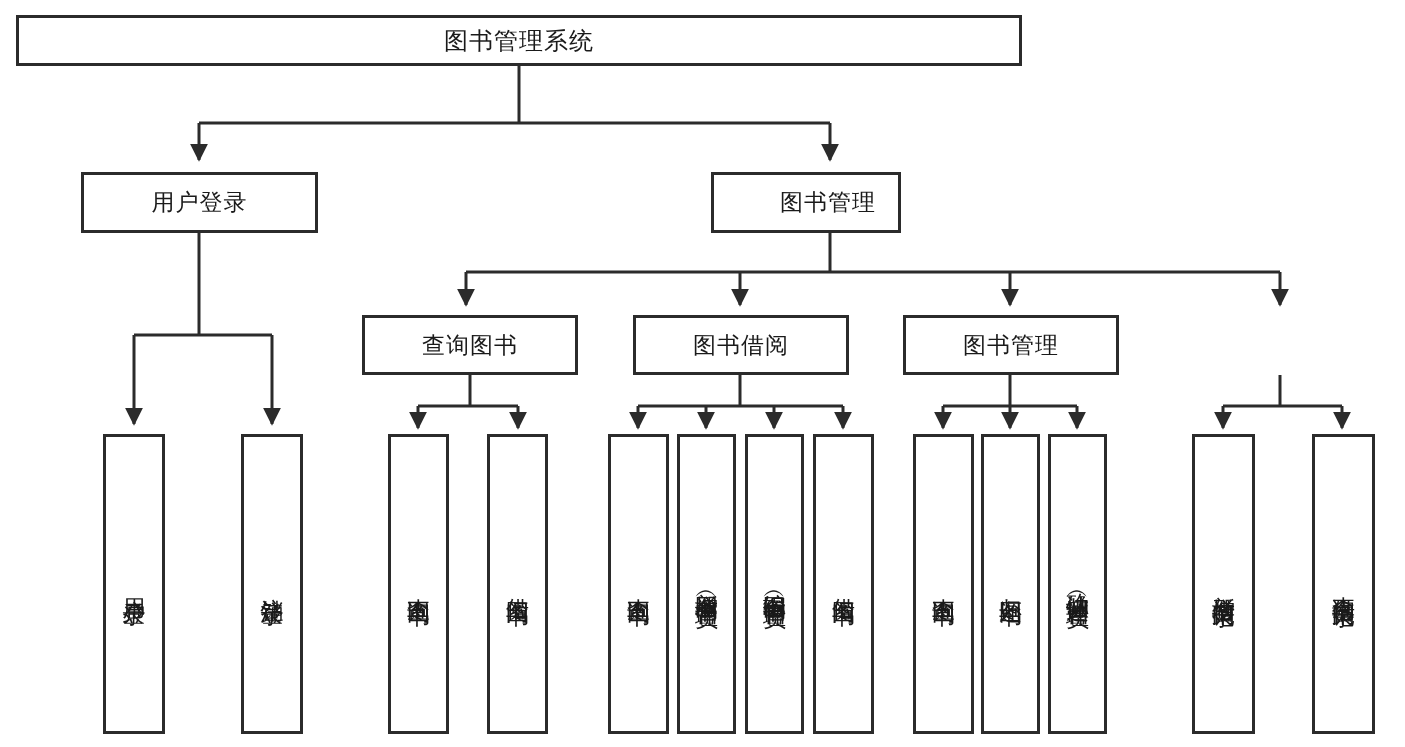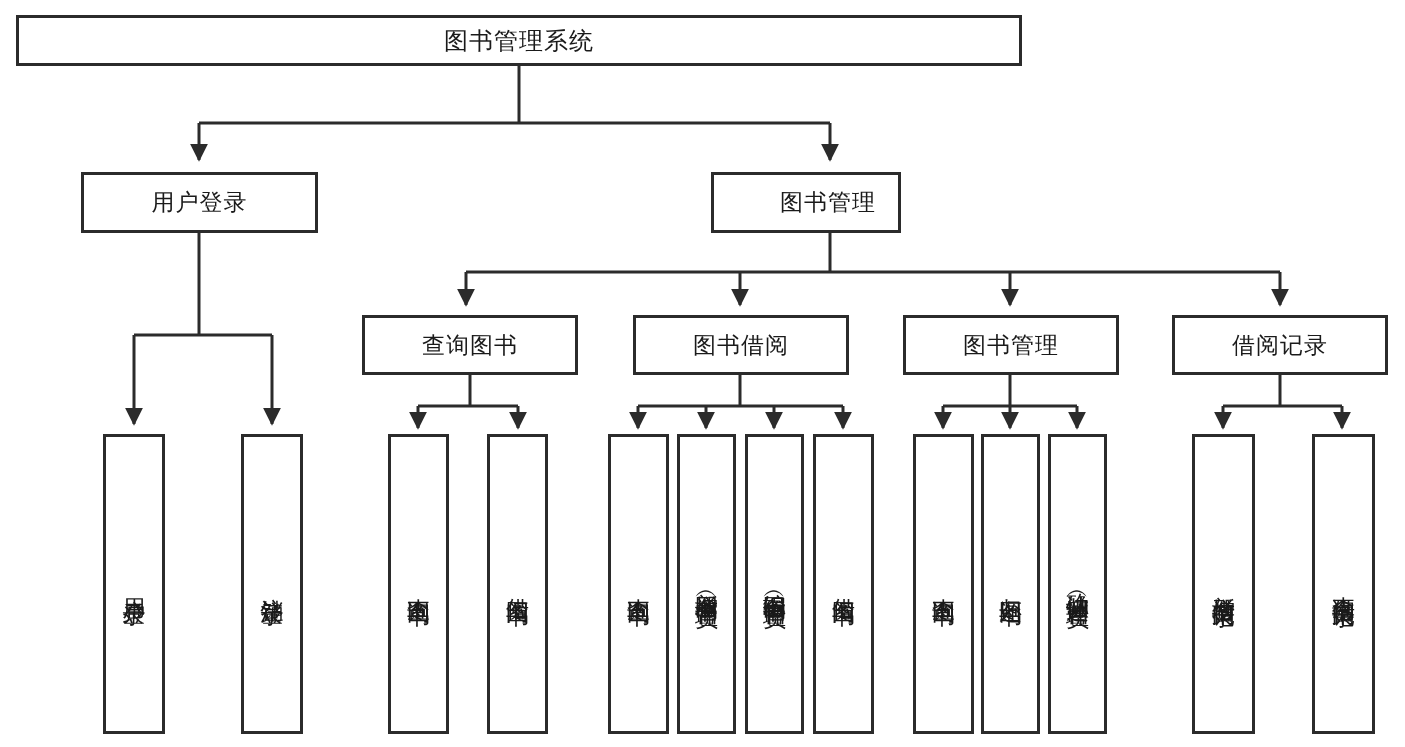--- a/index.html
+++ b/index.html
@@ -117,21 +117,20 @@
   </svg>
 
   <div class="node horiz root" style="left:16px; top:15px; width:1006px; height:51px;">图书管理系统</div>
 
   <div class="node horiz" style="left:81px; top:172px; width:237px; height:61px;">用户登录</div>
   <div class="node horiz" style="left:711px; top:172px; width:190px; height:61px;padding-left:44px;">图书管理</div>
 
   <div class="node horiz" style="left:362px; top:315px; width:216px; height:60px;">查询图书</div>
   <div class="node horiz" style="left:633px; top:315px; width:216px; height:60px;">图书借阅</div>
   <div class="node horiz" style="left:903px; top:315px; width:216px; height:60px;">图书管理</div>
-  <div class="node horiz" style="left:1172px; top:315px; width:216px; height:60px;">借阅记录</div>
 
   <div class="node vert" style="left:103px; top:434px; width:62px; height:300px;">用户登录</div>
   <div class="node vert" style="left:241px; top:434px; width:62px; height:300px;">注销登录</div>
 
   <div class="node vert" style="left:388px; top:434px; width:61px; height:300px;">查询图书</div>
   <div class="node vert" style="left:487px; top:434px; width:61px; height:300px;">借阅图书</div>
 
   <div class="node vert" style="left:608px; top:434px; width:61px; height:300px;">查询图书</div>
   <div class="node vert" style="left:677px; top:434px; width:59px; height:300px;">新增图书（管理员）</div>
   <div class="node vert" style="left:745px; top:434px; width:59px; height:300px;">编辑图书（管理员）</div>

